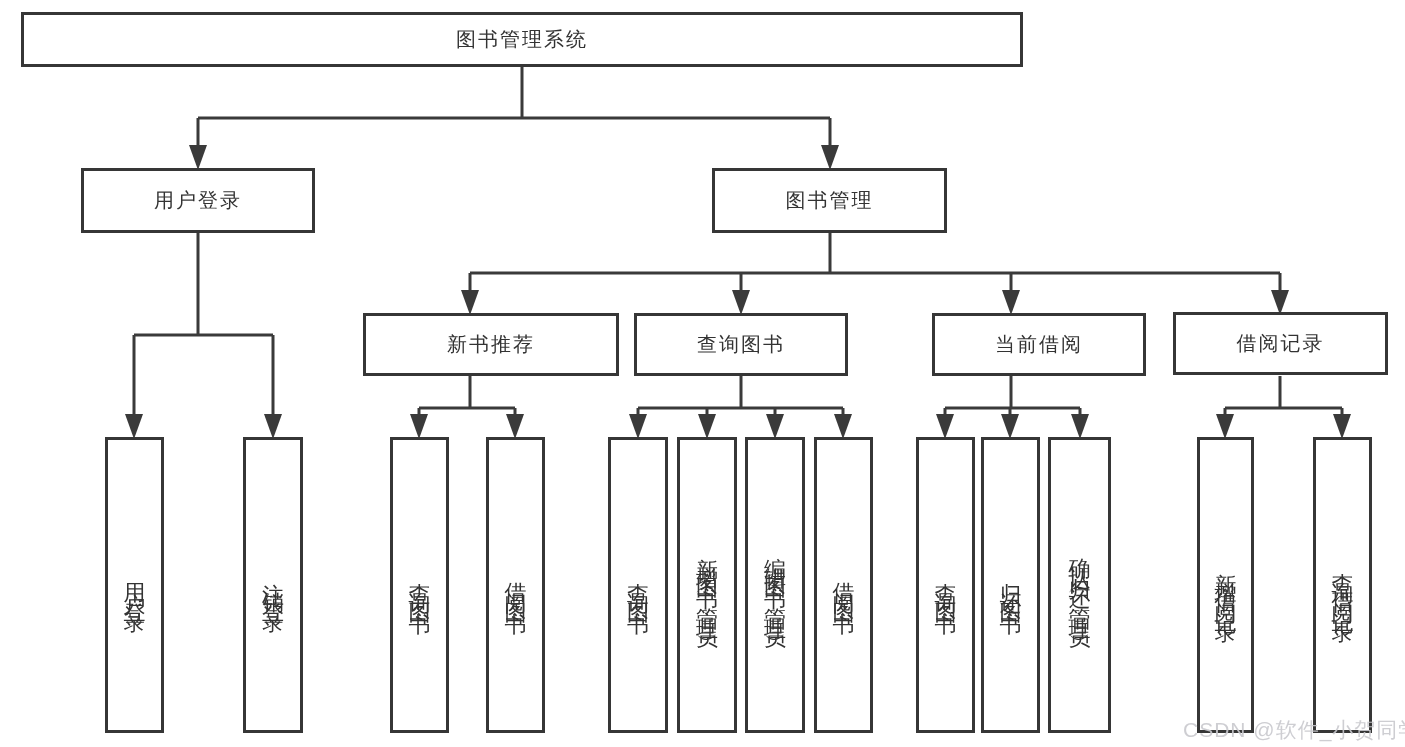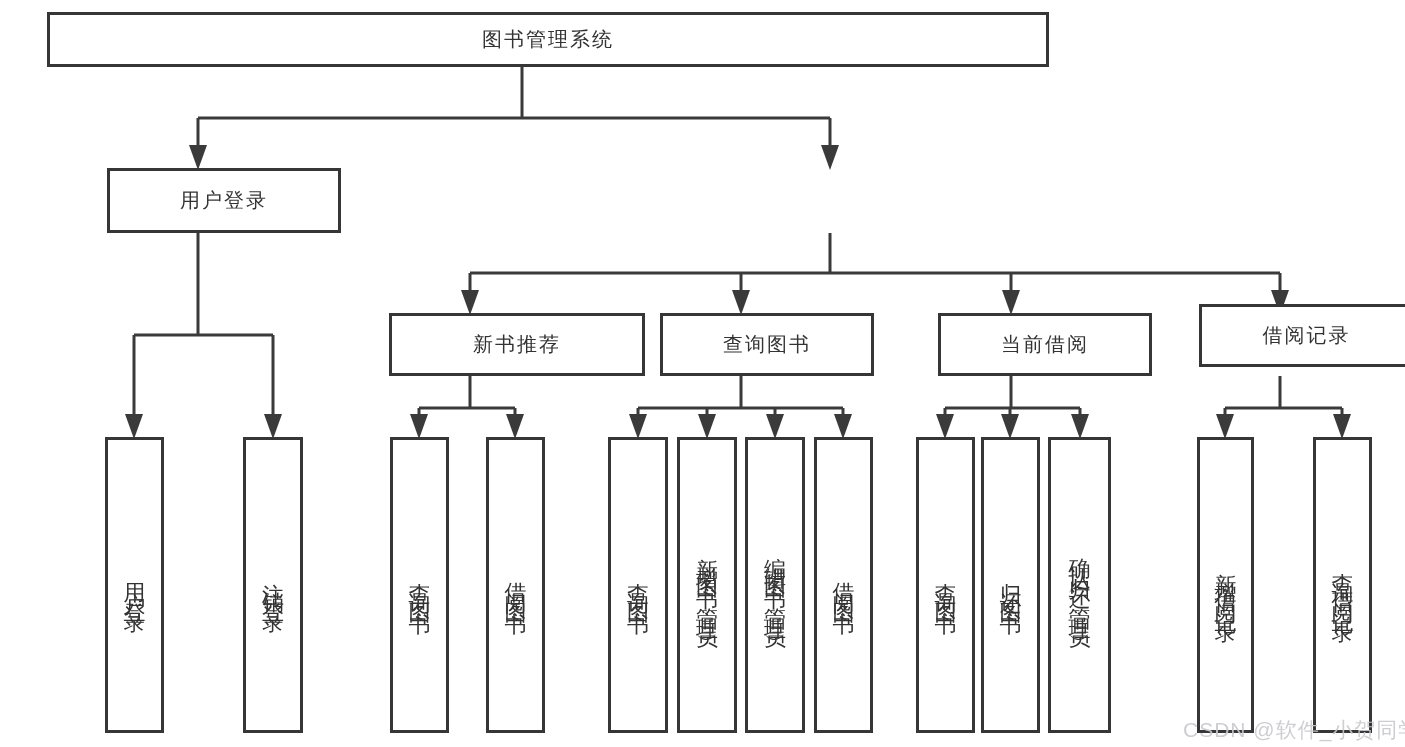--- a/index.html
+++ b/index.html
@@ -31,21 +31,20 @@
     color: #333333;
     display: flex;
     align-items: center;
     justify-content: center;
     z-index: 2;
   }
   .node.h {
     font-size: 20px;
     letter-spacing: 2px;
     white-space: nowrap;
-    margin-left: 26px;
   }
   .node.v {
     font-size: 22px;
     line-height: 1;
   }
   .node.v .vtext {
     writing-mode: vertical-rl;
     text-orientation: upright;
     letter-spacing: 10px;
     white-space: nowrap;
@@ -110,25 +109,26 @@
       <polygon points="1071,414 1089,414 1080,439"></polygon>
 
       <polygon points="1216,414 1234,414 1225,439"></polygon>
       <polygon points="1333,414 1351,414 1342,439"></polygon>
     </g>
   </svg>
 
   <div class="node h" style="left:21px; top:12px; width:1002px; height:55px;">图书管理系统</div>
 
   <div class="node h" style="left:81px; top:168px; width:234px; height:65px;">用户登录</div>
+  <div class="node h" style="left:712px; top:168px; width:235px; height:65px;">图书管理</div>
 
   <div class="node h" style="left:363px; top:313px; width:256px; height:63px;">新书推荐</div>
   <div class="node h" style="left:634px; top:313px; width:214px; height:63px;">查询图书</div>
-  <div class="node h" style="left:912px; top:313px; width:214px; height:63px;">当前借阅</div>
-  <div class="node h" style="left:1173px; top:304px; width:215px; height:63px;">借阅记录</div>
+  <div class="node h" style="left:932px; top:313px; width:214px; height:63px;">当前借阅</div>
+  <div class="node h" style="left:1173px; top:312px; width:215px; height:63px;">借阅记录</div>
 
   <div class="node v" style="left:105px; top:437px; width:59px; height:296px;">
     <span class="vtext">用户登录</span>
   </div>
   <div class="node v" style="left:243px; top:437px; width:60px; height:296px;">
     <span class="vtext">注销登录</span>
   </div>
 
   <div class="node v" style="left:390px; top:437px; width:59px; height:296px;">
     <span class="vtext">查询图书</span>

